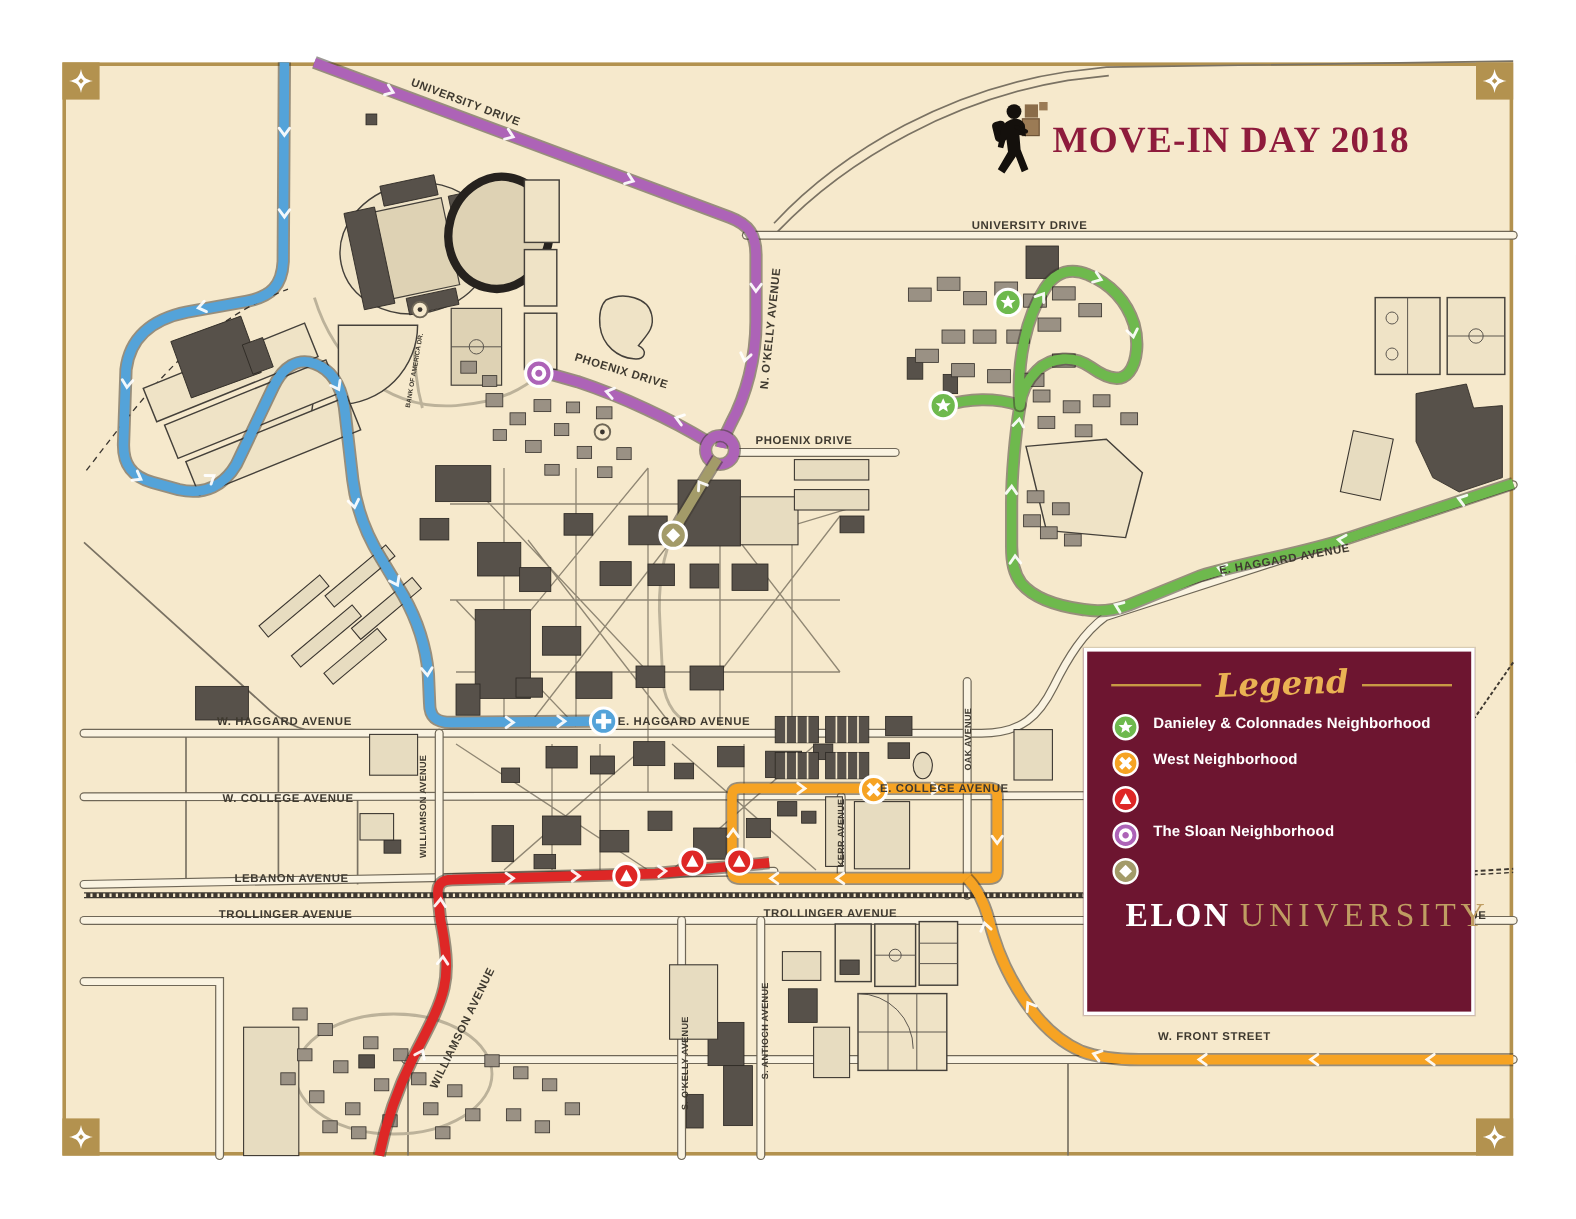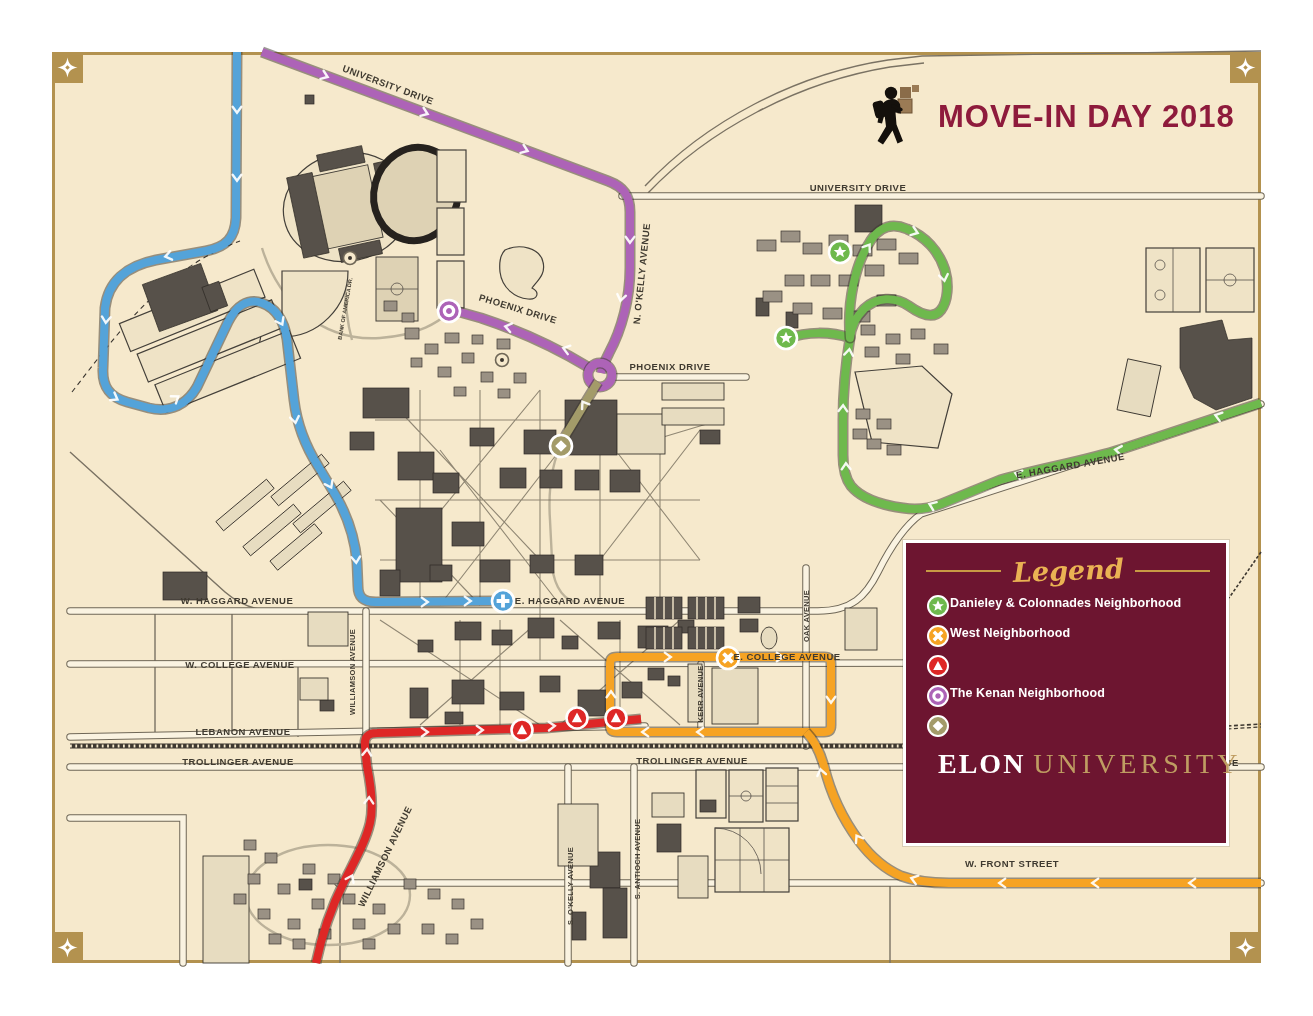--- a/index.html
+++ b/index.html
@@ -22,30 +22,30 @@
   .route-c{fill:none;stroke:#3a342c;stroke-width:11;opacity:.5;stroke-linejoin:round;}
   .route{fill:none;stroke-width:8;stroke-linejoin:round;}
   .chev{stroke:#ffffff;stroke-width:2.4;fill:none;stroke-linecap:round;opacity:.92;}
   .lbl{font-family:"Liberation Sans",sans-serif;font-size:9.5px;font-weight:600;
        fill:#3f3a30;letter-spacing:.5px;text-anchor:middle;}
   .lbl-sm{font-size:7.5px;letter-spacing:.3px;}
   .lbl-xs{font-size:5.5px;letter-spacing:0;}
   .rr1{stroke:#3e3830;stroke-width:5;}
   .rr2{stroke:#f6e9cc;stroke-width:3;stroke-dasharray:1.8 3.5;}
   
-  #title{position:absolute;left:864px;top:84px;display:flex;align-items:center;gap:16px;}
+  #title{position:absolute;left:818px;top:84px;display:flex;align-items:center;gap:1px;font-family:Liberation Serif, serif;}
   #title .ttxt{font-size:31px;font-weight:800;letter-spacing:1px;white-space:nowrap;}
   
   #legend{position:absolute;left:903px;top:540px;width:326px;height:306px;box-sizing:border-box;
           border:3px solid #ffffff;padding:10px 16px 10px 20px;box-shadow:0 0 0 1px rgba(0,0,0,.12);}
   .legend-head{display:flex;align-items:center;gap:10px;margin:2px 0 10px 0;}
   .legend-head .rule{flex:1;height:2px;background:#c89a44;}
   .legend-title{font-family:"DejaVu Serif",serif;font-style:italic;font-weight:bold;
                 font-size:27px;color:#eab253;transform:rotate(-2deg);padding:0 2px;}
-  .legend-item{display:flex;margin-bottom:8px;align-items:flex-start;}
+  .legend-item{display:flex;gap:11px;margin-bottom:8px;align-items:flex-start;}
   .licon{flex:0 0 24px;margin-top:-2px;}
   .llabel{color:#ffffff;font-size:12.5px;font-weight:700;line-height:1.18;letter-spacing:.1px;}
   .brand{margin-top:10px;white-space:nowrap;margin-left:12px;}
   .brand-elon{font-family:"Liberation Serif",serif;font-weight:700;color:#ffffff;
               font-size:28px;letter-spacing:2px;}
   .brand-univ{font-family:"Liberation Serif",serif;color:#bf9d62;font-size:28px;
               letter-spacing:4px;margin-left:8px;}
 </style>
 </head>
 <body>
@@ -593,21 +593,21 @@
     <svg class="licon" width="24" height="24" viewBox="-12 -12 24 24">
       <circle r="10" stroke="#fff" stroke-width="2" fill="#de2726"></circle>
           <use href="#sym-triangle" fill="#fff" transform="scale(.92)"></use>
         </svg>
   </div>
   <div class="legend-item">
     <svg class="licon" width="24" height="24" viewBox="-12 -12 24 24">
       <circle r="10" stroke="#fff" stroke-width="2" fill="#ad63b7"></circle>
           <use href="#sym-ring" transform="scale(.92)"></use>
         </svg>
-    <span class="llabel">The Kenan Neighborhood</span>
+    <span class="llabel">The Sloan Neighborhood</span>
   </div>
   <div class="legend-item">
     <svg class="licon" width="24" height="24" viewBox="-12 -12 24 24">
       <circle r="10" stroke="#fff" stroke-width="2" fill="#a39b69"></circle>
           <use href="#sym-diamond" fill="#fff" transform="scale(.92)"></use>
         </svg>
   </div>
 
   <div class="brand">
     <span class="brand-elon">ELON</span><span class="brand-univ">UNIVERSITY</span>

